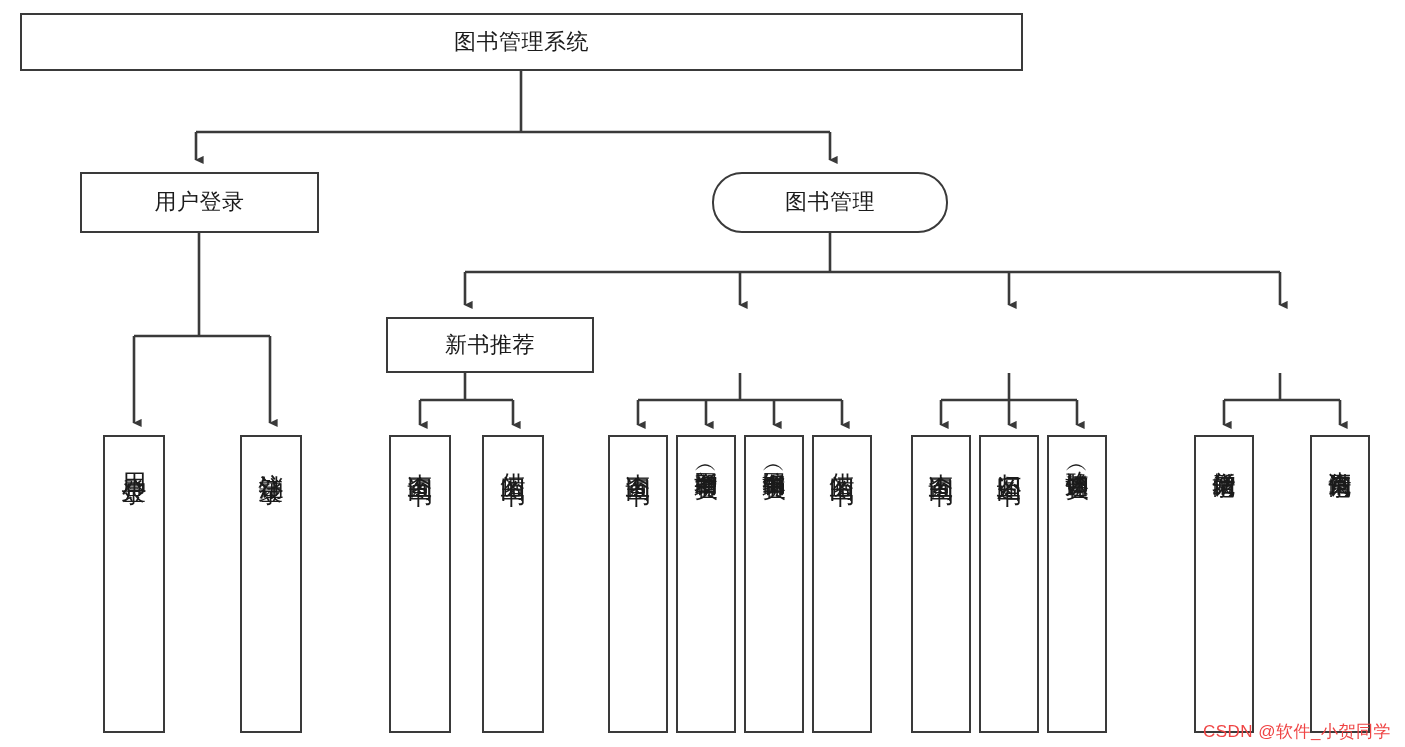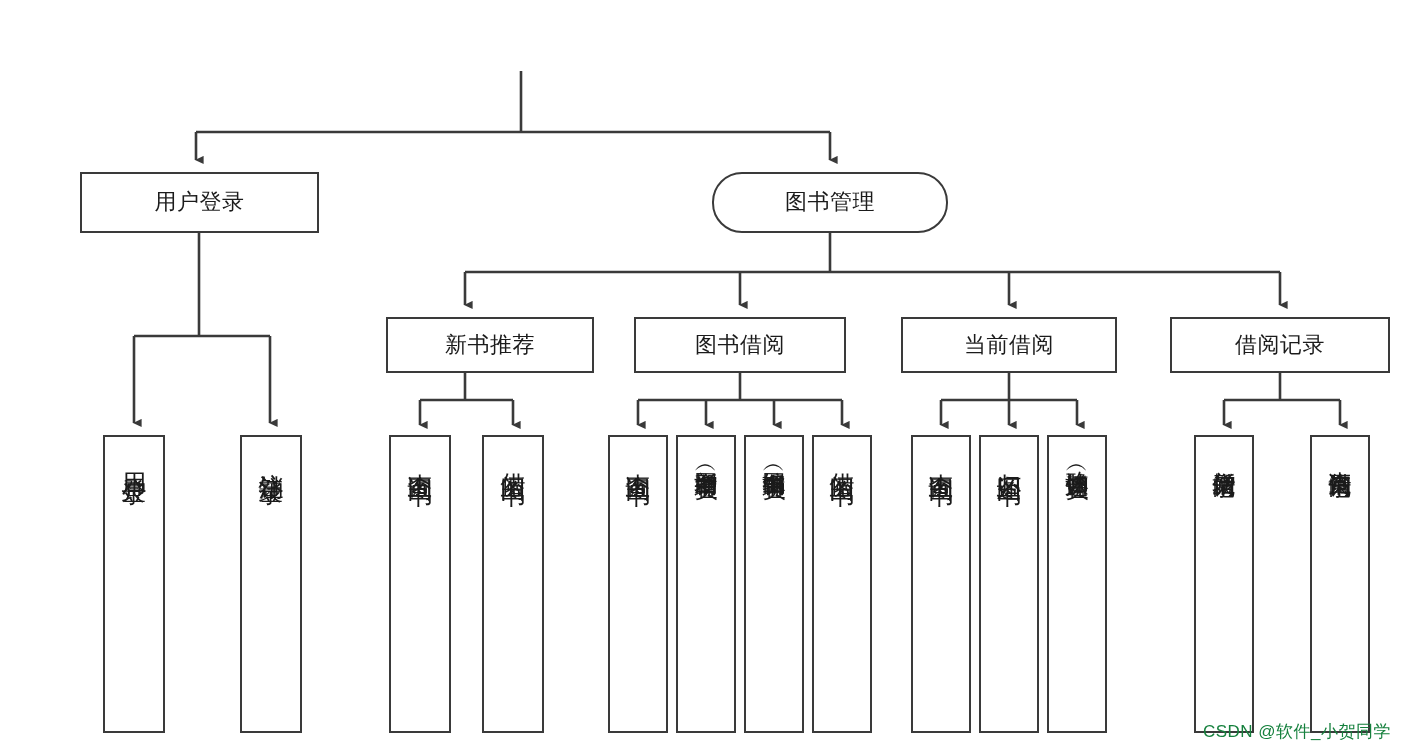--- a/index.html
+++ b/index.html
@@ -62,21 +62,21 @@
   }
   .node.vert.tight .label {
     font-size: 23px;
     letter-spacing: 1px;
   }
   #watermark {
     position: absolute;
     right: 14px;
     bottom: 4px;
     font-size: 17px;
-    color: #15803d;
+    color: #ef4444;
     letter-spacing: 0.5px;
     user-select: none;
   }
 </style>
 </head>
 <body>
 
 <div id="diagram-root">
 
   <svg class="edges" viewBox="0 0 1405 747" xmlns="http://www.w3.org/2000/svg">
@@ -122,39 +122,33 @@
       <path d="M1009,400 L1009,425" marker-end="url(#arrowhead)"></path>
       <path d="M1077,400 L1077,425" marker-end="url(#arrowhead)"></path>
 
       <path d="M1280,373 L1280,400"></path>
       <path d="M1224,400 L1340,400"></path>
       <path d="M1224,400 L1224,425" marker-end="url(#arrowhead)"></path>
       <path d="M1340,400 L1340,425" marker-end="url(#arrowhead)"></path>
     </g>
   </svg>
 
+  <div class="node horiz" style="left:20px; top:13px; width:1003px; height:58px;">
+    <span class="label">图书管理系统</span>
+  </div>
 
   <div class="node horiz" style="left:80px; top:172px; width:239px; height:61px;">
     <span class="label">用户登录</span>
   </div>
   <div class="node horiz" style="left:712px; top:172px; width:236px; height:61px;border-radius:30px;">
     <span class="label">图书管理</span>
   </div>
 
   <div class="node horiz" style="left:362px; top:317px; width:208px; height:56px;margin-left:24px;">
     <span class="label">新书推荐</span>
-  </div>
-  <div class="node horiz" style="left:634px; top:317px; width:212px; height:56px;">
-    <span class="label">图书借阅</span>
-  </div>
-  <div class="node horiz" style="left:901px; top:317px; width:216px; height:56px;">
-    <span class="label">当前借阅</span>
-  </div>
-  <div class="node horiz" style="left:1170px; top:317px; width:220px; height:56px;">
-    <span class="label">借阅记录</span>
   </div>
 
   <div class="node vert" style="left:103px; top:435px; width:62px; height:298px;">
     <span class="label">用户登录</span>
   </div>
   <div class="node vert" style="left:240px; top:435px; width:62px; height:298px;">
     <span class="label">注销登录</span>
   </div>
 
   <div class="node vert" style="left:389px; top:435px; width:62px; height:298px;">

